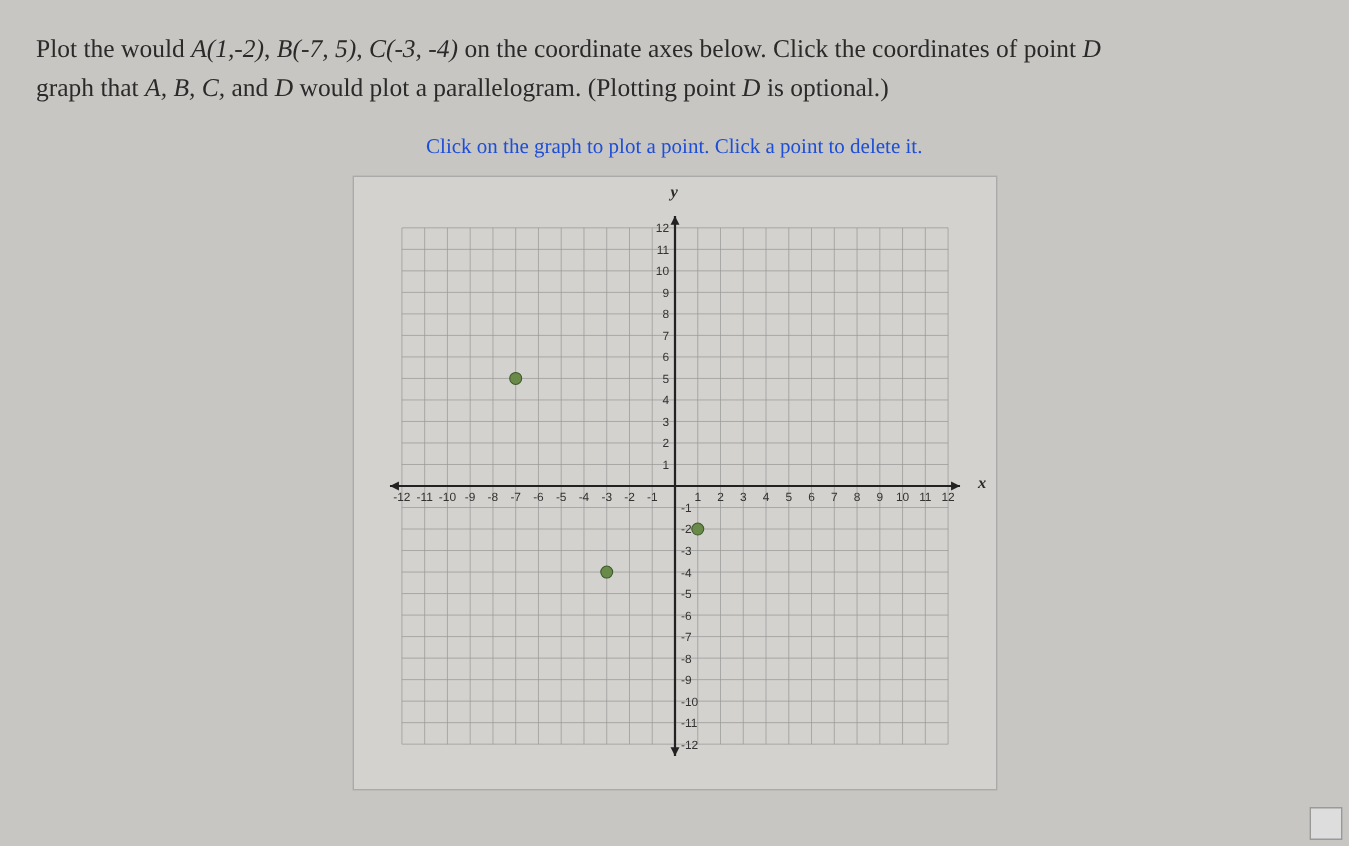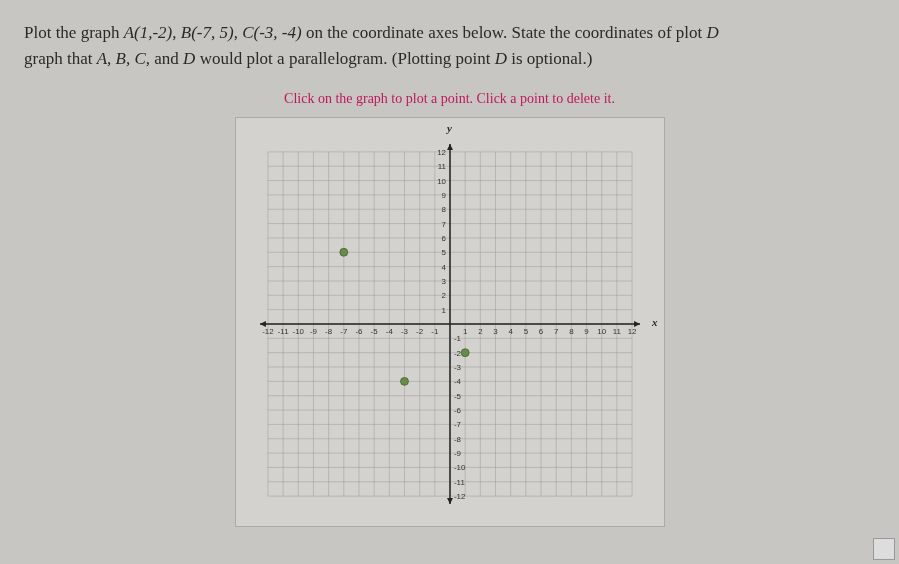--- a/index.html
+++ b/index.html
@@ -18,21 +18,21 @@
     line-height: 1.55;
     margin-bottom: 18px;
     max-width: 850px;
   }
   .italic { font-style: italic; text-align: center; }
   .instruction {
     text-align: center;
     font-size: 14px;
     margin-bottom: 10px;
     font-family: Georgia, serif;
-    color: #be185d;
+    color: #1d4ed8;
   }
   .graph-container {
     width: 430px;
     height: 410px;
     margin: 0 auto;
     border: 1px solid #aaa;
     background: #d4d2ce;
     position: relative;
     padding: 12px 10px 8px 10px;
   }
@@ -79,21 +79,21 @@
     width: 22px;
     height: 22px;
     background: #ddd;
     border: 1px solid #999;
   }
 </style>
 </head>
 <body>
 
 <div class="problem-text">
-  <span>Plot the graph </span><span class="italic">A(1,-2)</span><span>, </span><span class="italic">B(-7, 5)</span><span>, </span><span class="italic">C(-3, -4)</span><span> on the coordinate axes below. State the coordinates of plot </span><span class="italic">D</span><br>
+  <span>Plot the would </span><span class="italic">A(1,-2)</span><span>, </span><span class="italic">B(-7, 5)</span><span>, </span><span class="italic">C(-3, -4)</span><span> on the coordinate axes below. Click the coordinates of point </span><span class="italic">D</span><br>
   <span>graph that </span><span class="italic">A, B, C,</span><span> and </span><span class="italic">D</span><span> would plot a parallelogram. (Plotting point </span><span class="italic">D</span><span> is optional.)</span>
 </div>
 
 <div class="instruction">Click on the graph to plot a point. Click a point to delete it.</div>
 
 <div class="graph-container">
   <span class="axis-label-y">y</span>
   <span class="axis-label-x">x</span>
   <svg class="plot" viewBox="0 0 410 390" id="plot-svg">
       <line class="grid-line" x1="22" y1="368" x2="22" y2="22"></line>

